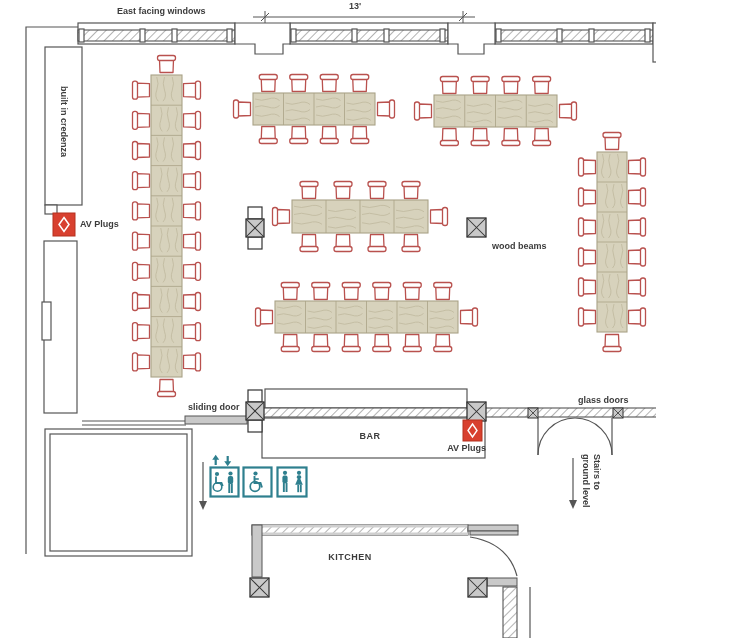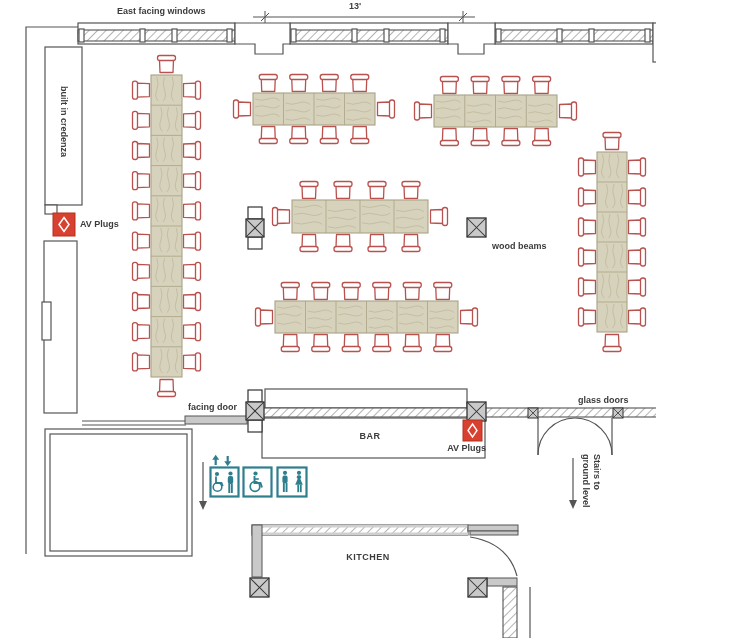--- a/index.html
+++ b/index.html
@@ -468,23 +468,23 @@
   </g>
 </svg>
 
 <div class="lbl" style="left:117px;top:6px;">East facing windows</div>
 <div class="lbl ctr" style="left:340px;top:1px;width:30px;">13'</div>
 <div class="lbl rot" style="left:719px;top:92px;">South facing windows</div>
 <div class="lbl rot" style="left:729px;top:303px;">13'</div>
 <div class="lbl rot" style="left:69px;top:86px;">built in credenza</div>
 <div class="lbl" style="left:80px;top:219px;">AV Plugs</div>
 <div class="lbl" style="left:492px;top:205px;margin-top:36px;">wood beams</div>
-<div class="lbl" style="left:188px;top:402px;">facing door</div>
+<div class="lbl" style="left:188px;top:402px;">sliding door</div>
 <div class="lbl ctr" style="left:350px;top:431px;width:40px;letter-spacing:.5px;">BAR</div>
 <div class="lbl rgt" style="left:440px;top:443px;width:46px;">AV Plugs</div>
 <div class="lbl" style="left:578px;top:395px;">glass doors</div>
 <div class="lbl rot" style="left:602px;top:454px;">
   <div>Stairs to</div>
   <div>ground level</div>
 </div>
-<div class="lbl ctr" style="left:338px;top:552px;width:60px;letter-spacing:.5px;">KITCHEN</div>
+<div class="lbl ctr" style="left:320px;top:552px;width:60px;letter-spacing:.5px;">KITCHEN</div>
 
 </div>
 
 </body></html>

